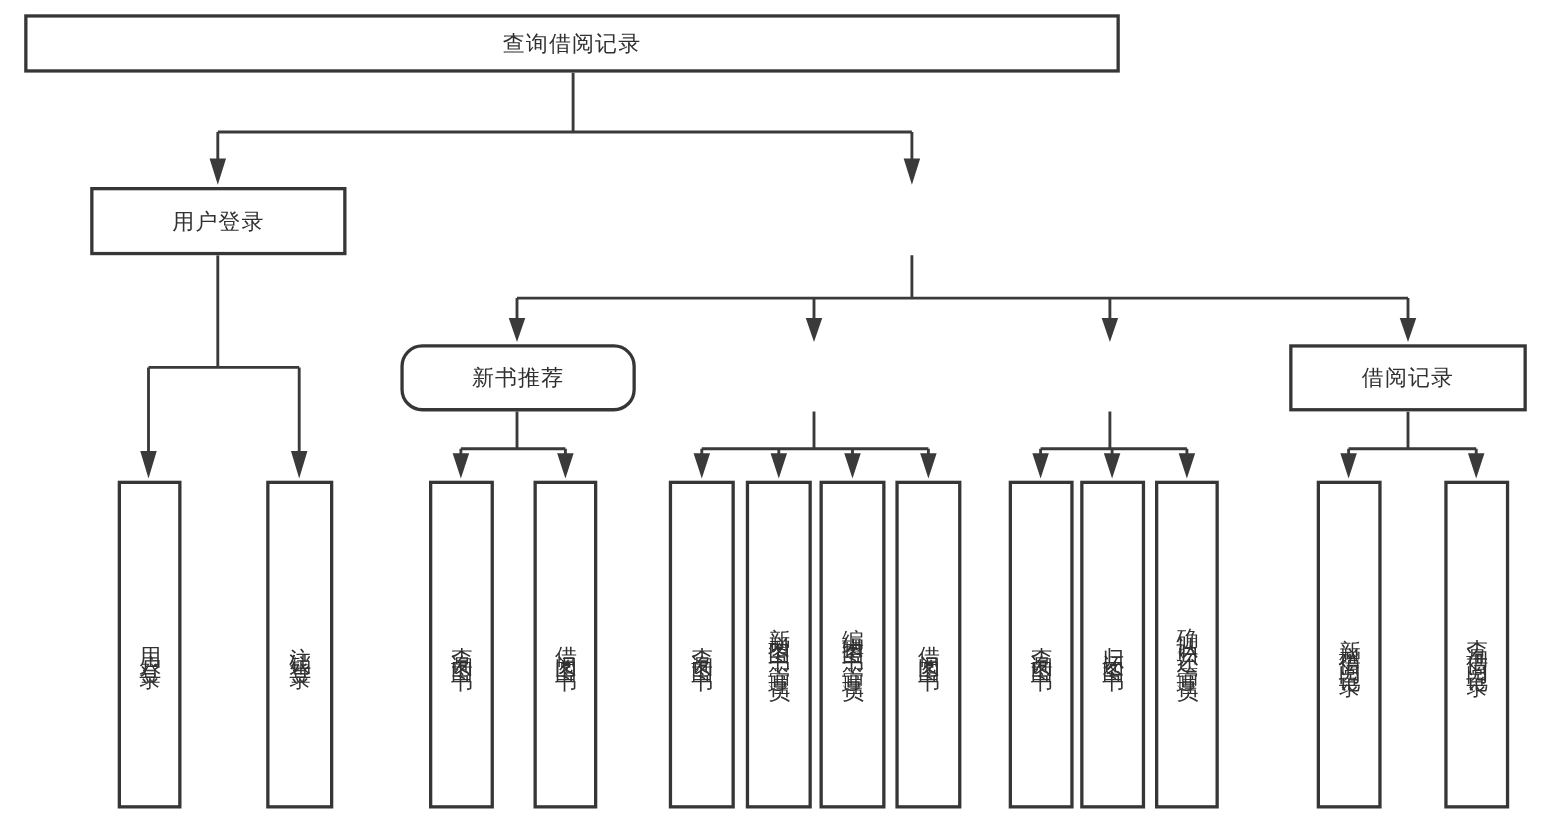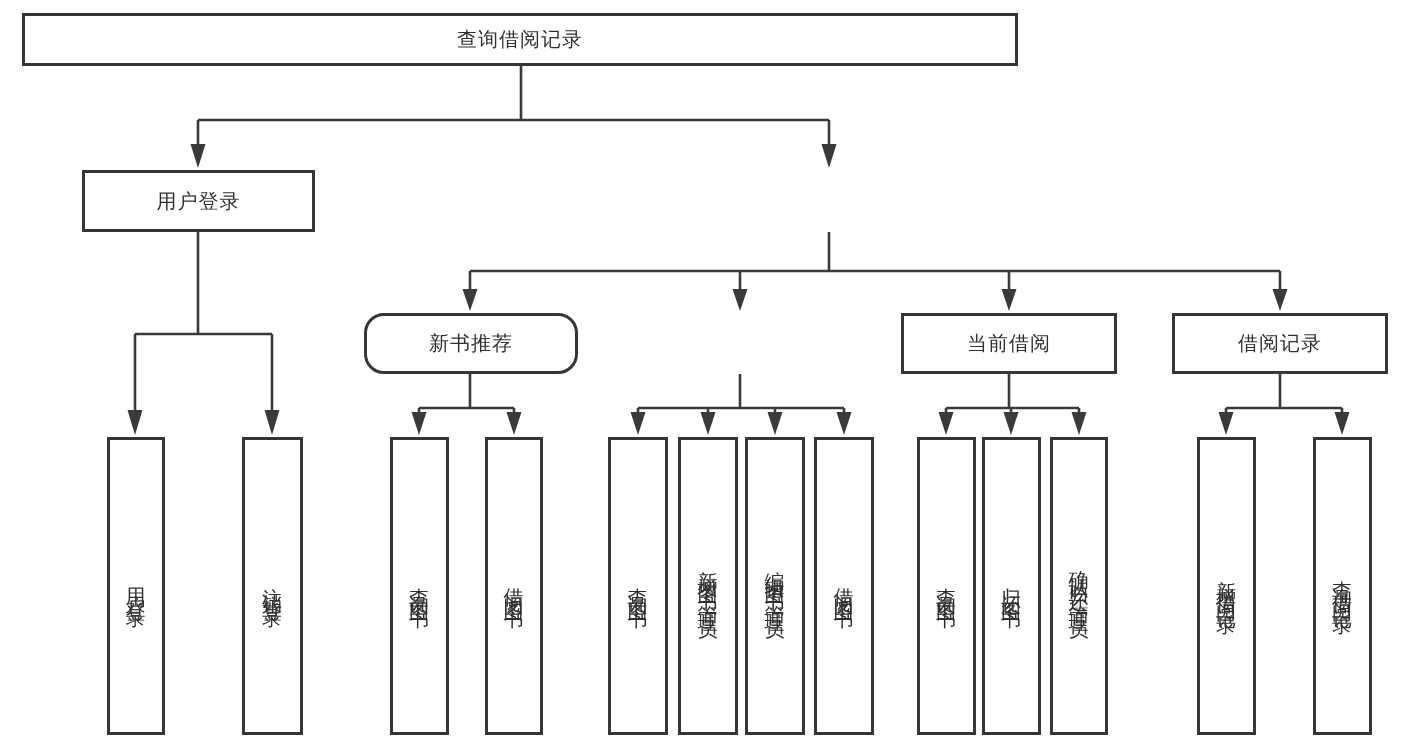--- a/index.html
+++ b/index.html
@@ -127,23 +127,20 @@
     <span>查询借阅记录</span>
   </div>
 
   <div class="hbox" style="left:82px;top:170px;width:233px;height:62px;">
     <span>用户登录</span>
   </div>
 
   <div class="hbox" style="left:364px;top:313px;width:214px;height:61px;border-radius:20px;">
     <span>新书推荐</span>
   </div>
-  <div class="hbox" style="left:901px;top:313px;width:216px;height:61px;">
-    <span>当前借阅</span>
-  </div>
   <div class="hbox" style="left:1172px;top:313px;width:216px;height:61px;">
     <span>借阅记录</span>
   </div>
 
   <div class="vbox" style="left:107px;top:437px;width:58px;height:298px;">
     <span class="vtext">用户登录</span>
   </div>
   <div class="vbox" style="left:242px;top:437px;width:61px;height:298px;">
     <span class="vtext">注销登录</span>
   </div>

